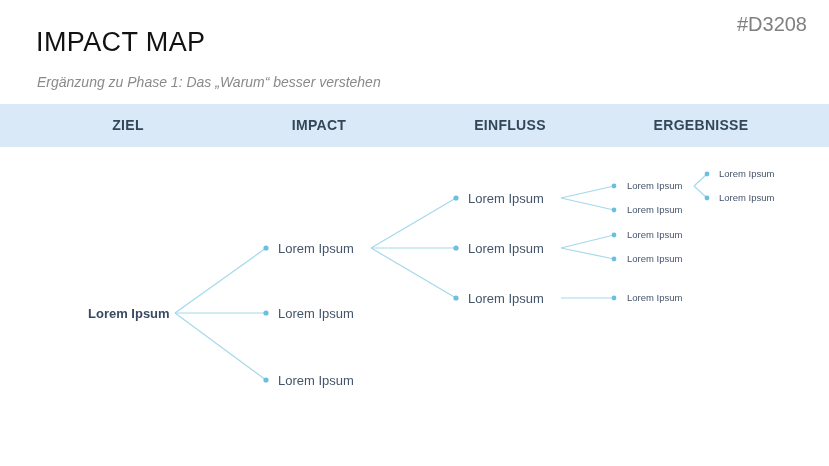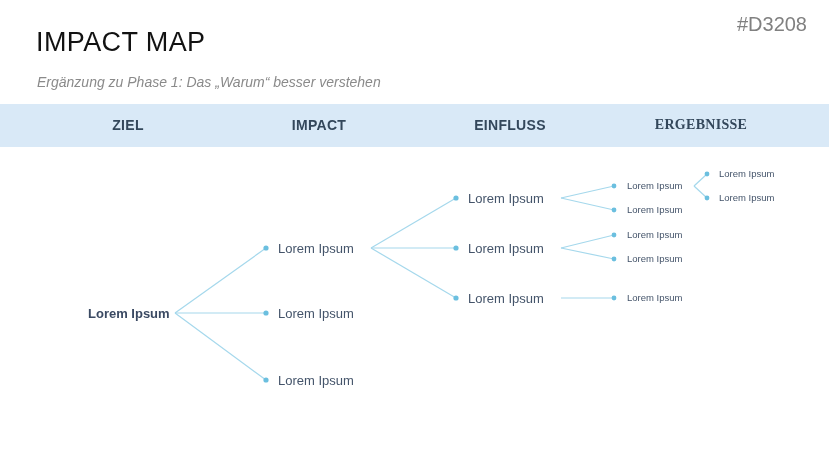--- a/index.html
+++ b/index.html
@@ -78,21 +78,21 @@
 <div class="slide">
 
   <div class="title">IMPACT MAP</div>
   <div class="subtitle">Ergänzung zu Phase 1: Das „Warum“ besser verstehen</div>
   <div class="refcode">#D3208</div>
 
   <div class="band"></div>
   <div class="col-h" style="left:128px;">ZIEL</div>
   <div class="col-h" style="left:319px;">IMPACT</div>
   <div class="col-h" style="left:510px;text-align:center;">EINFLUSS</div>
-  <div class="col-h" style="left:701px;font-family:Liberation Serif, serif;">ERGEBNISSE</div>
+  <div class="col-h" style="left:701px;">ERGEBNISSE</div>
 
   <svg class="connectors" width="829" height="466" viewBox="0 0 829 466">
 
     <line class="ln" x1="175" y1="313" x2="266" y2="248"></line>
     <line class="ln" x1="175" y1="313" x2="266" y2="313"></line>
     <line class="ln" x1="175" y1="313" x2="266" y2="380"></line>
 
     <line class="ln" x1="371" y1="248" x2="456" y2="198"></line>
     <line class="ln" x1="371" y1="248" x2="456" y2="248"></line>
     <line class="ln" x1="371" y1="248" x2="456" y2="298"></line>

